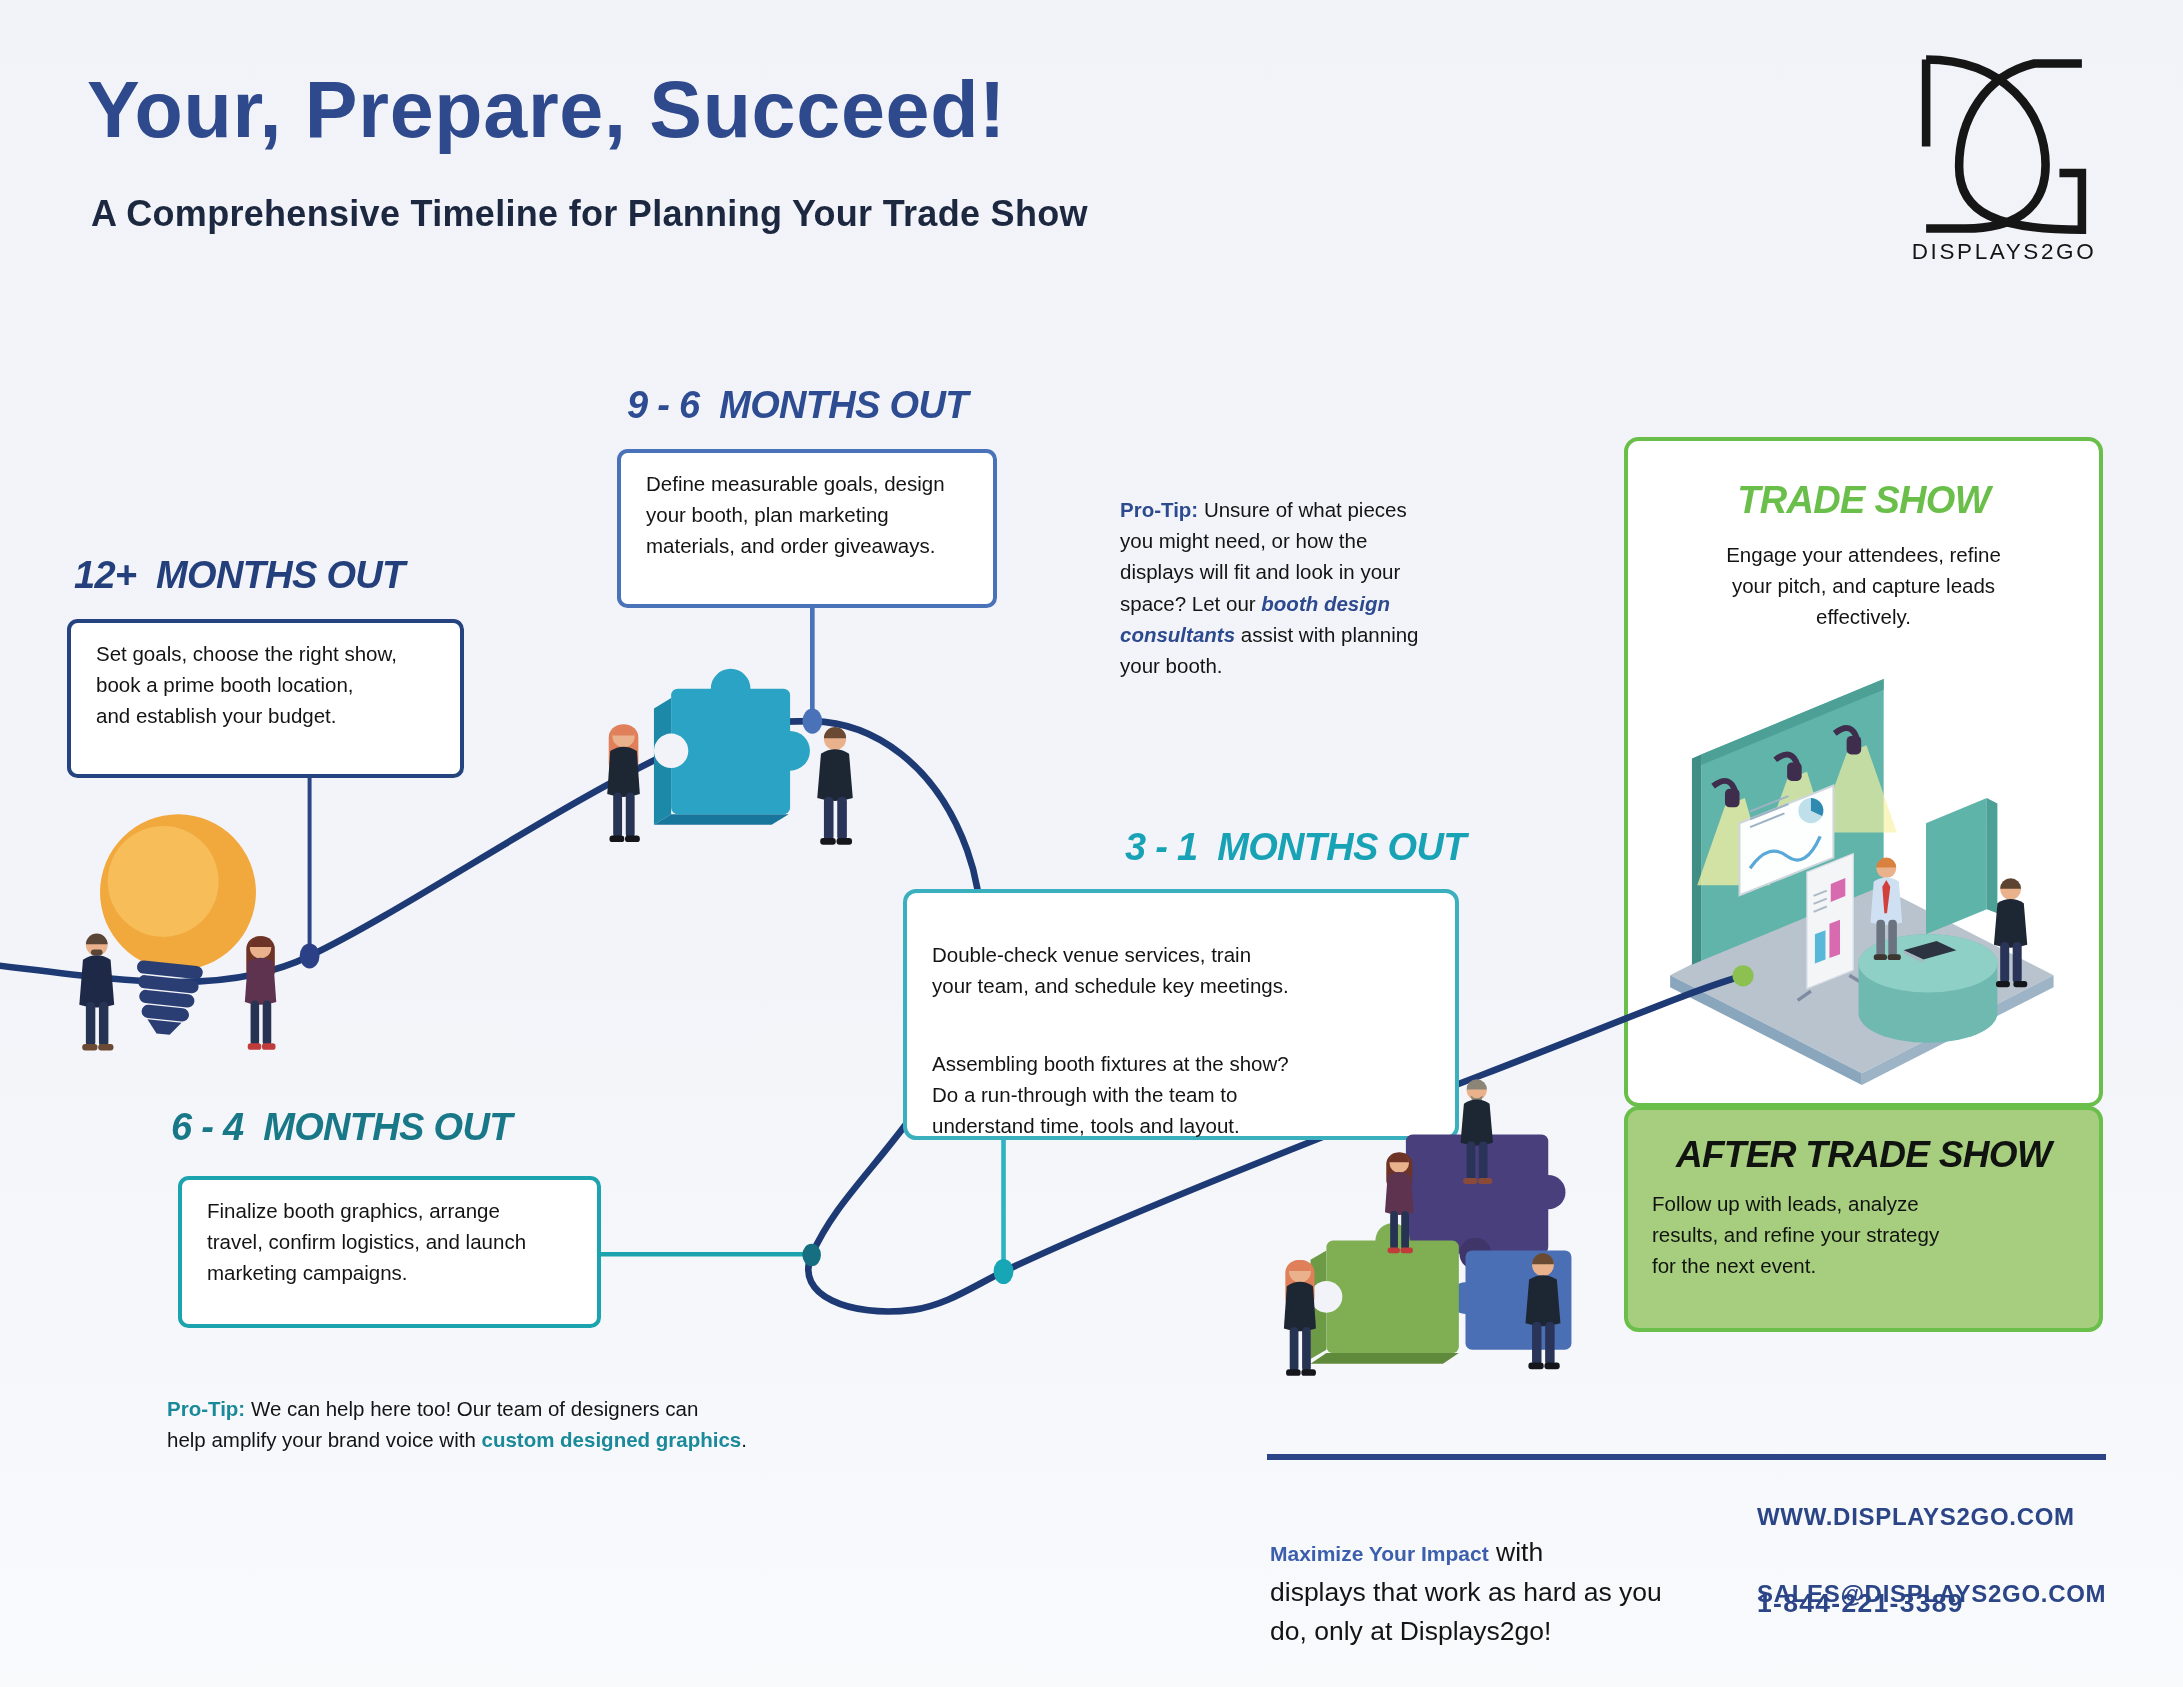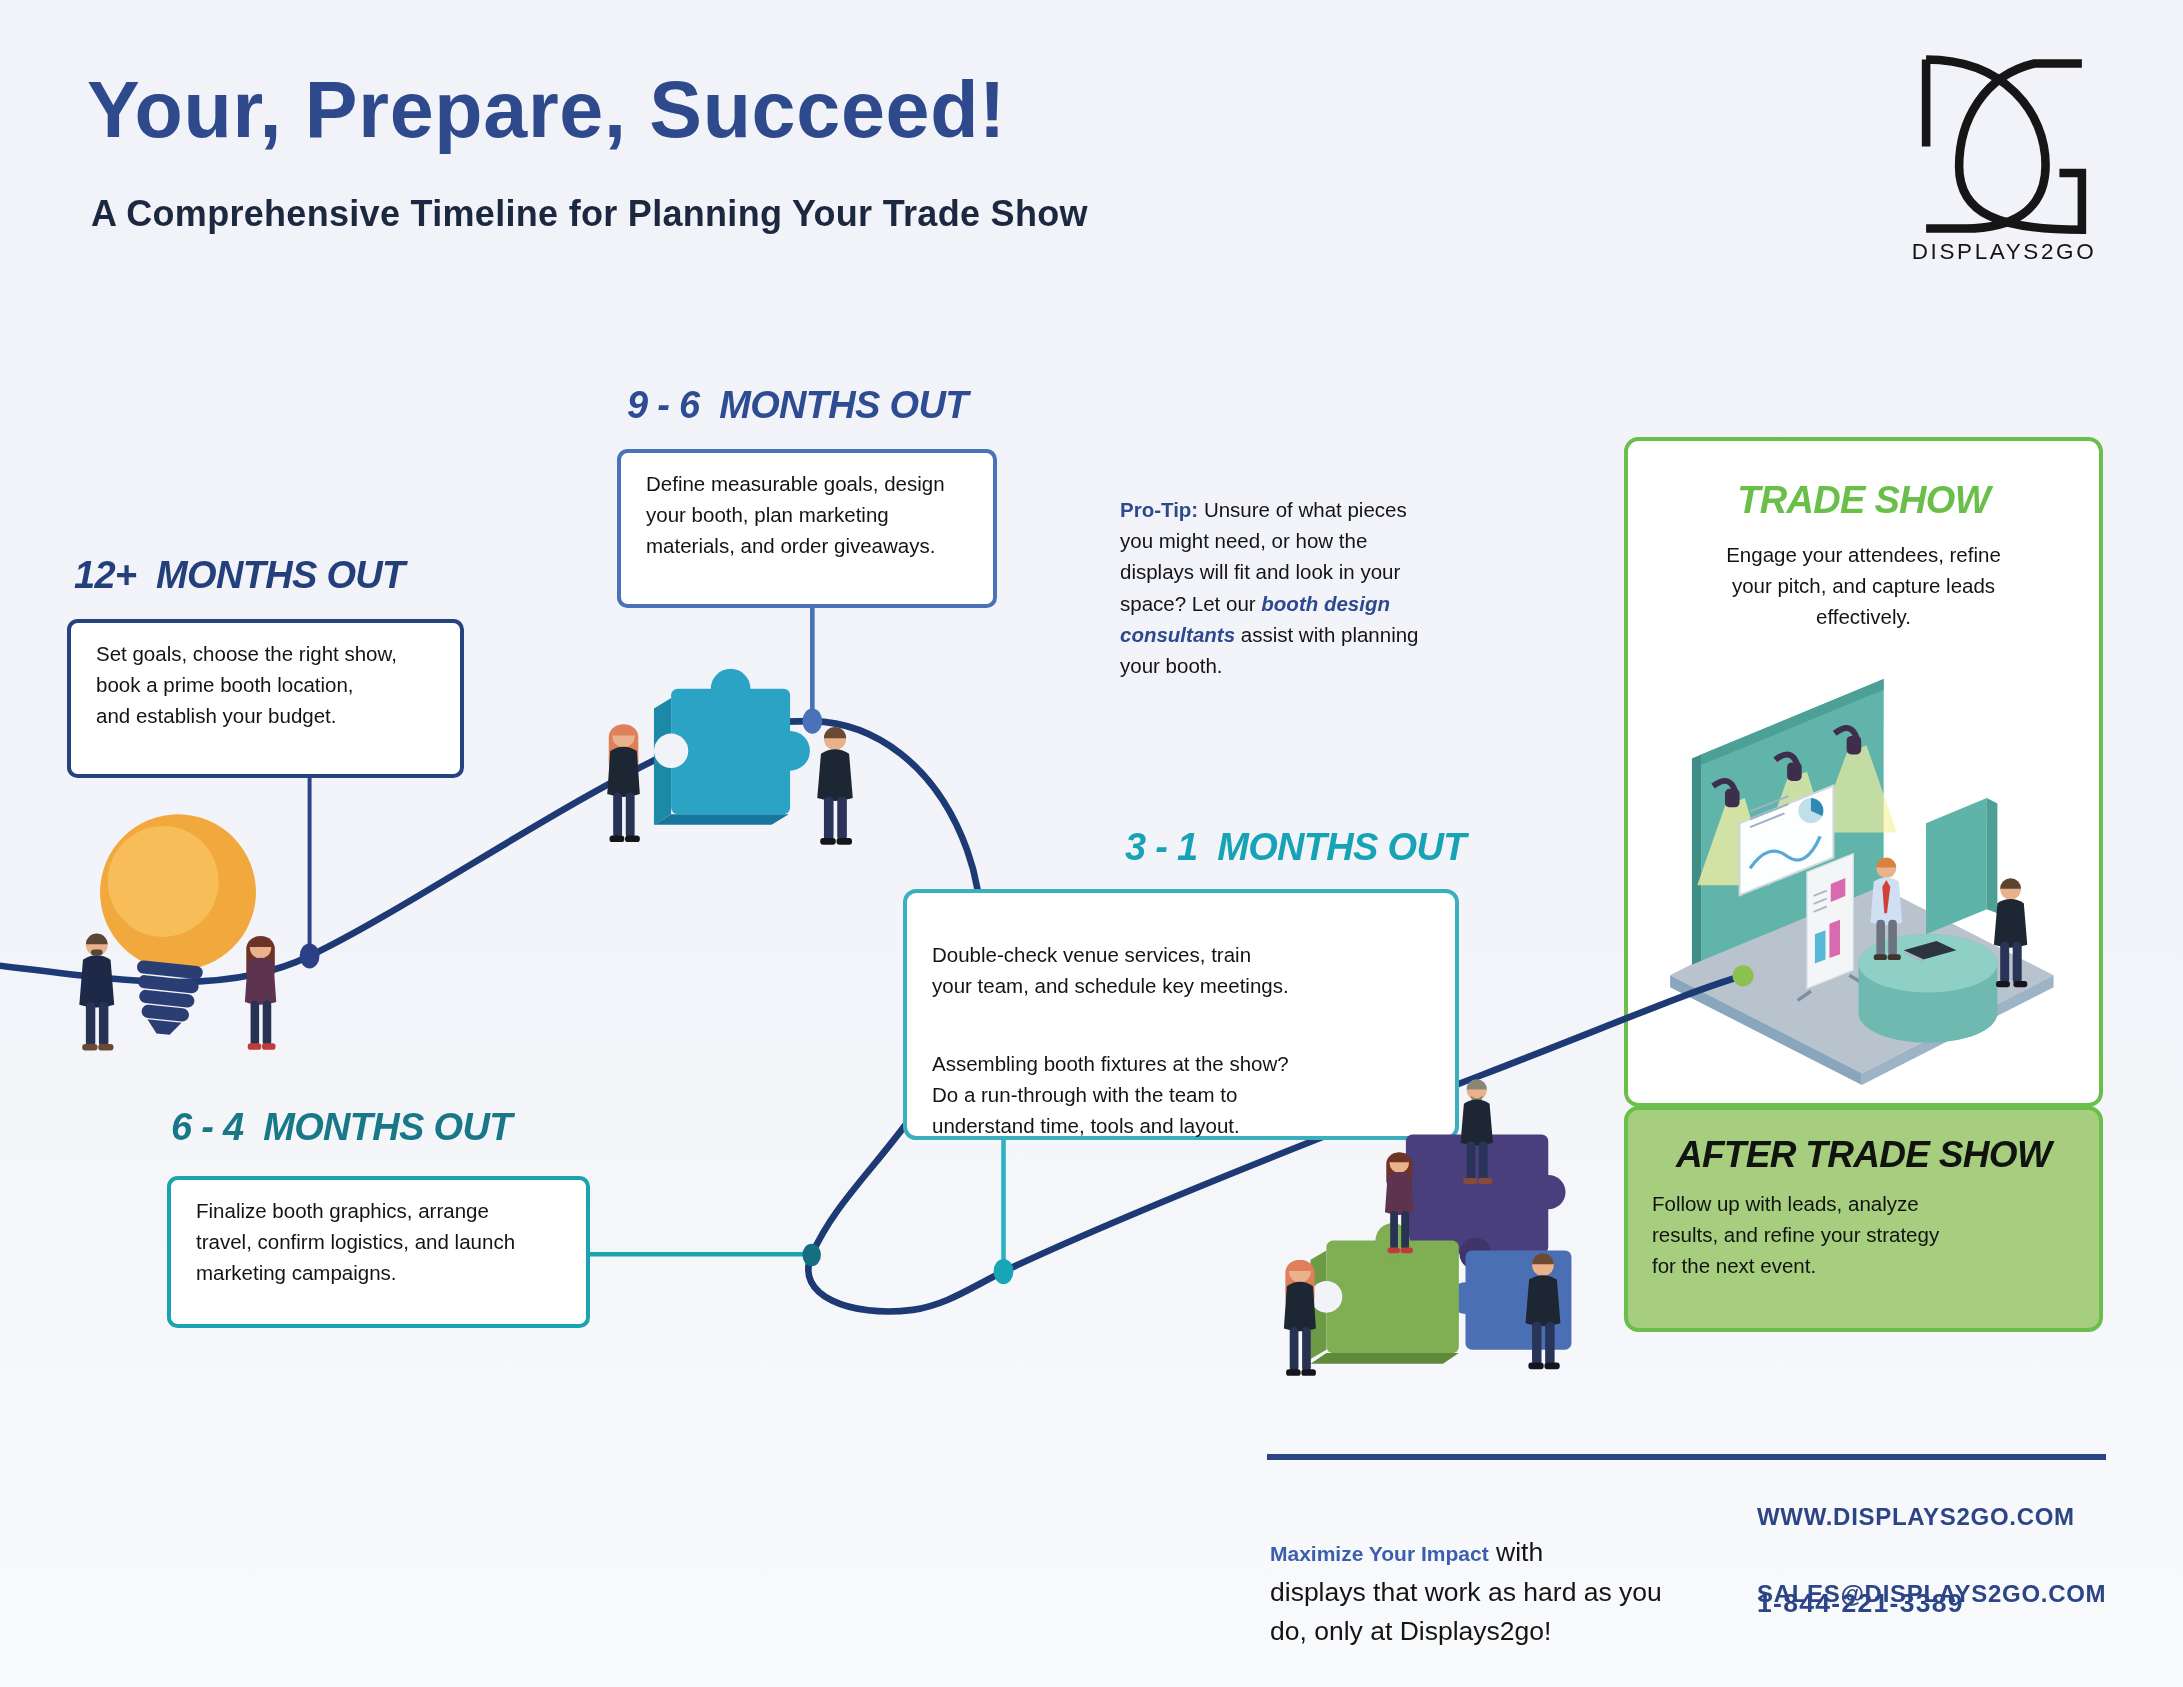--- a/index.html
+++ b/index.html
@@ -13,21 +13,21 @@
   .stage-header{font-size:38px;font-weight:bold;font-style:italic;letter-spacing:-0.7px;white-space:pre;z-index:6;}
   .h12{left:74px;top:554px;color:#24407c;}
   .h96{left:627px;top:384px;color:#2d4c92;}
   .h64{left:171px;top:1106px;color:#187888;}
   .h31{left:1125px;top:826px;color:#18a2b5;}
   .stage-box{background:#ffffff;border-radius:10.6px;z-index:6;
              font-size:20.5px;line-height:1.5;color:#141414;white-space:pre-line;
              padding:16px 25px;box-sizing:border-box;}
   .b12{left:67px;top:619px;width:397px;height:159px;border:4px solid #24437f;}
   .b96{left:617px;top:449px;width:380px;height:159px;border:4px solid #4a72b8;}
-  .b64{left:167px;top:1176px;width:423px;height:152px;border:4px solid #1ba3ae;}
+  .b64{left:178px;top:1176px;width:423px;height:152px;border:4px solid #1ba3ae;}
   .b31{left:903px;top:889px;width:556px;height:251px;border:4.6px solid #3ab0bf;border-radius:13.2px;}
   .b31 .para{white-space:pre-line;}
   .b31 .para+.para{margin-top:17px;}
   .protip{font-size:20.5px;line-height:1.52;color:#141414;white-space:pre-line;z-index:6;}
   .pt1{left:1120px;top:463px;width:397px;}
   .pt2{left:167px;top:1362px;width:873px;}
   .pt-label{font-weight:bold;}
   .pt1 .pt-label,.pt1 .pt-link{color:#2d4a8f;}
   .pt2 .pt-label,.pt2 .pt-link{color:#1a8a9a;}
   .pt-link{font-weight:bold;}
@@ -227,20 +227,24 @@
   </div>
 
   <div class="abs protip pt1">
     <span class="pt-label">Pro-Tip:</span><span> Unsure of what pieces
 you might need, or how the
 displays will fit and look in your
 space? Let our </span><span class="pt-link">booth design
 consultants</span><span> assist with planning
 your booth.</span>
   </div>
+  <div class="abs protip pt2">
+    <span class="pt-label">Pro-Tip:</span><span> We can help here too! Our team of designers can
+help amplify your brand voice with </span><span class="pt-link">custom designed graphics</span><span>.</span>
+  </div>
 
   <svg class="abs illus" style="left:36px;top:781px;" width="284" height="278" viewBox="0 0 430 420">
     <g transform="translate(215,168) rotate(6)">
       <circle r="118" fill="#f1a83c"></circle>
       <circle cx="-24" cy="-14" r="84" fill="#f6bd58"></circle>
       <g fill="#2b3e74">
         <rect x="-50" y="108" width="100" height="20" rx="10"></rect>
         <rect x="-46" y="130" width="92" height="20" rx="10"></rect>
         <rect x="-42" y="152" width="84" height="20" rx="10"></rect>
         <rect x="-36" y="174" width="72" height="20" rx="10"></rect>

